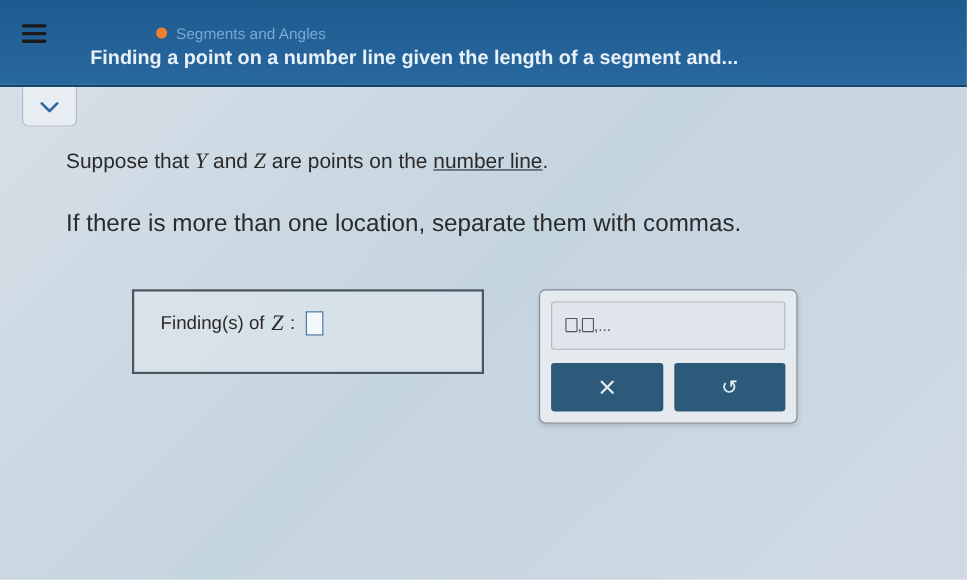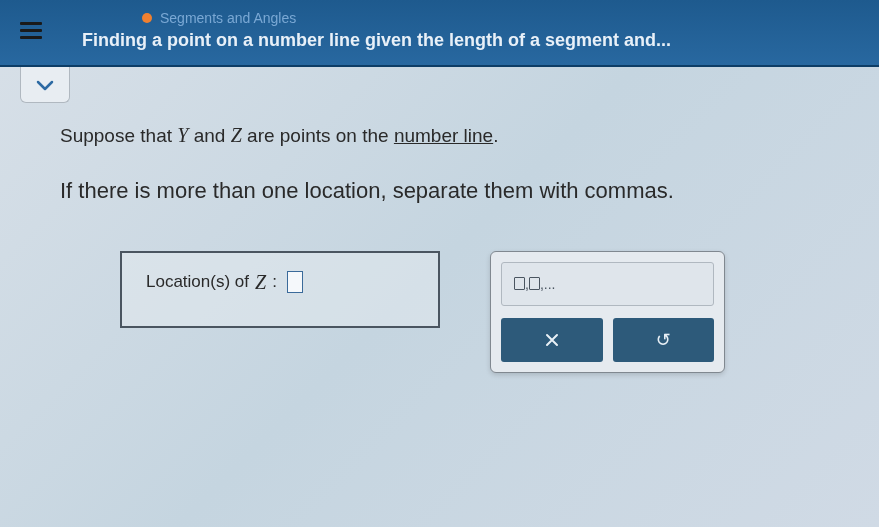--- a/index.html
+++ b/index.html
@@ -31,20 +31,21 @@
     }
     .menu-icon span {
       display: block;
       width: 22px;
       height: 3px;
       background: #1a1a1a;
       border-radius: 1px;
     }
     .header-text {
       flex: 1;
+      margin-top: 12px;
     }
     .section-label {
       display: flex;
       align-items: center;
       gap: 8px;
       color: #7aa8d4;
       font-size: 14px;
       margin-bottom: 4px;
       margin-left: 80px;
     }
@@ -211,21 +212,21 @@
   <div class="problem-text">
     <p>
       <span>Suppose that </span><span class="math-var">Y</span><span> and </span><span class="math-var">Z</span><span> are points on the </span><span class="underline-link">number line</span><span>.</span>
     </p>
     <p class="instruction">If there is more than one location, separate them with commas.</p>
   </div>
 
   <div class="answer-row">
     <div class="answer-box">
       <span class="answer-label">
-        <span>Location(s) of </span>
+        <span>Finding(s) of </span>
         <span class="math-var">Z</span>
         <span> :</span>
         <span class="answer-input-box"></span>
       </span>
     </div>
 
     <div class="tool-panel">
       <div class="tool-format">
         <span class="format-box"></span>
           <span>,</span>

